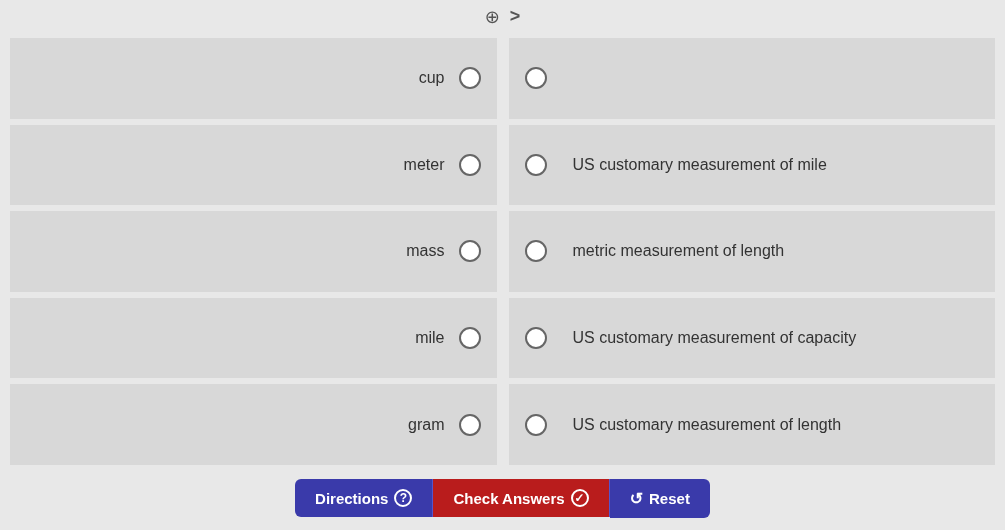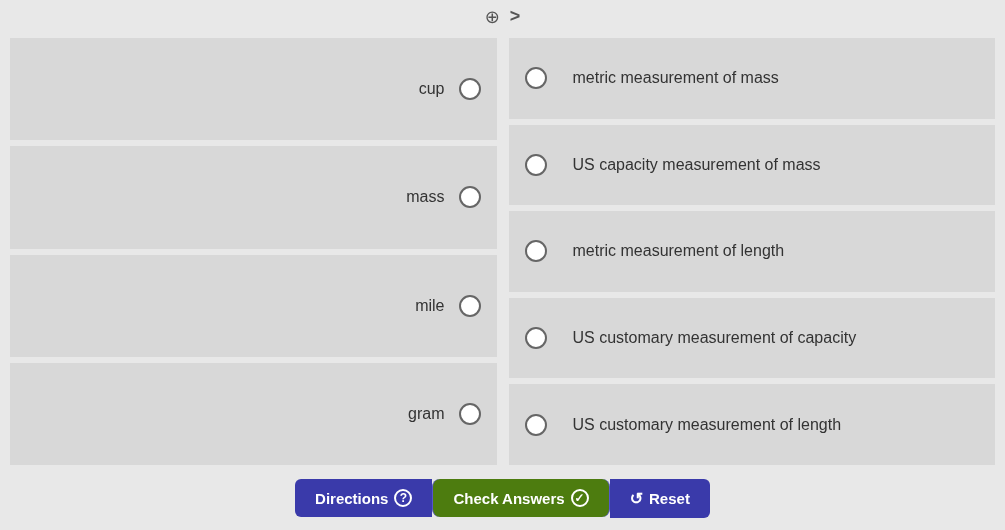--- a/index.html
+++ b/index.html
@@ -104,23 +104,23 @@
       gap: 6px;
     }
 
     .btn-directions {
       background: #3a3aaa;
       color: white;
       border-radius: 6px 0 0 6px;
     }
 
     .btn-check {
-      background: #4d7c0f;
+      background: #b91c1c;
       color: white;
-      border-radius: 8px;
+      border-radius: 0;
       border-left: 1px solid #5555cc;
       border-right: 1px solid #5555cc;
     }
 
     .btn-reset {
       background: #3a3aaa;
       color: white;
       border-radius: 0 6px 6px 0;
     }
   </style>
@@ -133,20 +133,24 @@
 </div>
 
 <div class="main-content">
   <div class="left-column">
 
     <div class="matching-row">
       <span class="row-label">cup</span>
       <div class="radio-circle"></div>
     </div>
 
+    <div class="matching-row">
+      <span class="row-label">meter</span>
+      <div class="radio-circle"></div>
+    </div>
 
     <div class="matching-row">
       <span class="row-label">mass</span>
       <div class="radio-circle"></div>
     </div>
 
     <div class="matching-row">
       <span class="row-label">mile</span>
       <div class="radio-circle"></div>
     </div>
@@ -154,26 +158,25 @@
     <div class="matching-row">
       <span class="row-label">gram</span>
       <div class="radio-circle"></div>
     </div>
   </div>
 
   <div class="right-column">
 
     <div class="matching-row">
       <div class="radio-circle"></div>
-      <span class="row-label">metric measurement of mass</span>
-    </div>
-
-    <div class="matching-row">
-      <div class="radio-circle"></div>
-      <span class="row-label">US capacity measurement of mass</span>
+    </div>
+
+    <div class="matching-row">
+      <div class="radio-circle"></div>
+      <span class="row-label">US customary measurement of mile</span>
     </div>
 
     <div class="matching-row">
       <div class="radio-circle"></div>
       <span class="row-label">metric measurement of length</span>
     </div>
 
     <div class="matching-row">
       <div class="radio-circle"></div>
       <span class="row-label">US customary measurement of capacity</span>

